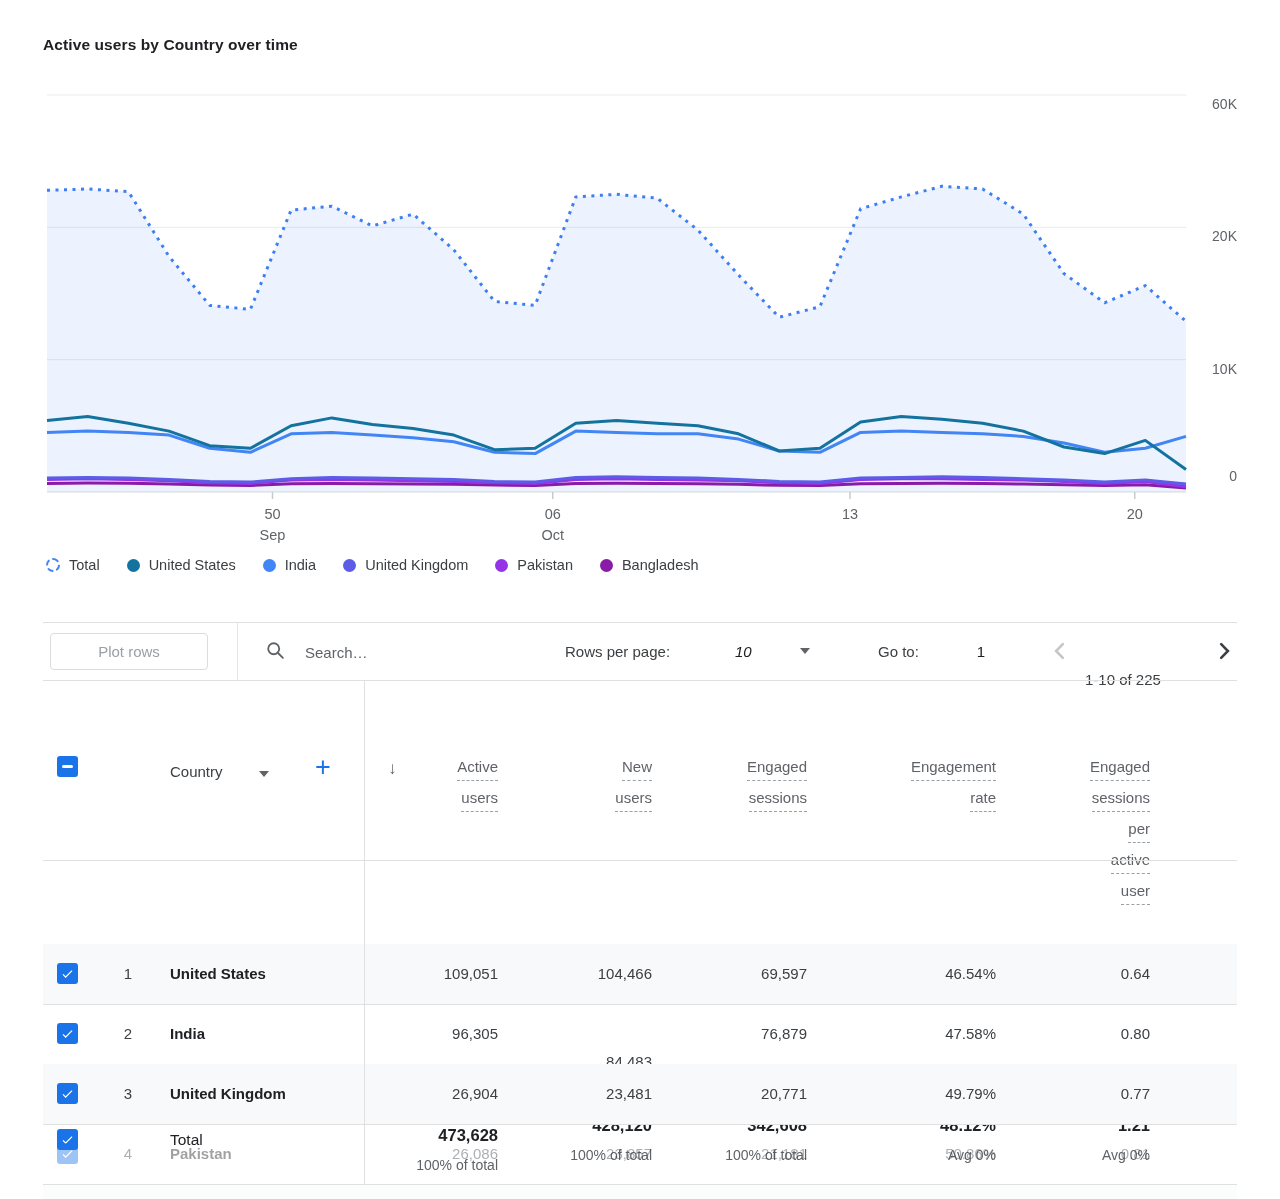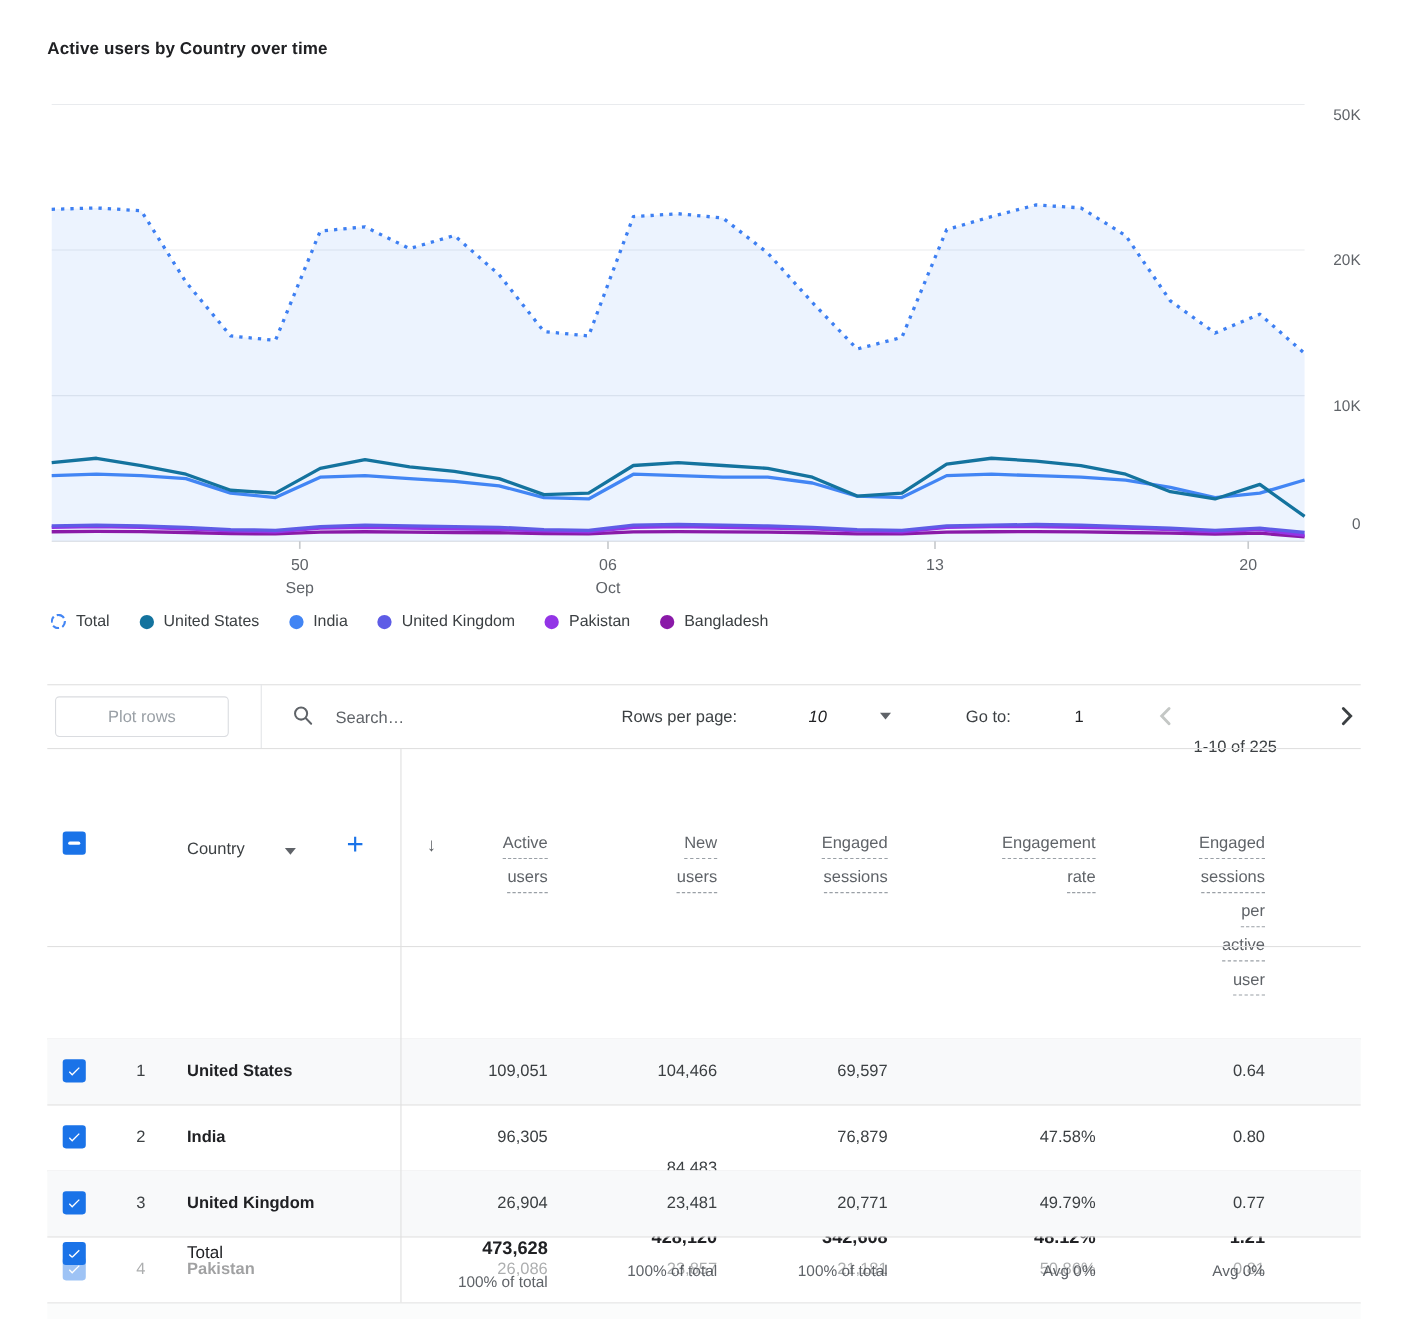--- a/index.html
+++ b/index.html
@@ -72,21 +72,21 @@
       <path d="M47.0 190.3 L87.7 189.0 L128.4 191.6 L169.0 256.4 L209.7 305.4 L250.4 309.4 L291.1 210.1 L331.8 206.2 L372.4 226.0 L413.1 214.1 L453.8 249.8 L494.5 301.4 L535.1 305.4 L575.8 196.9 L616.5 194.3 L657.2 198.2 L697.9 230.0 L738.5 275.0 L779.2 317.3 L819.9 306.7 L860.6 208.8 L901.3 196.9 L941.9 186.3 L982.6 189.0 L1023.3 214.1 L1064.0 273.6 L1104.6 302.8 L1145.3 285.6 L1186.0 321.3" fill="none" stroke="#3d7ff2" stroke-width="3" stroke-linejoin="round" stroke-dasharray="3 5.5"></path>
       <line x1="272.52200000000005" x2="272.52200000000005" y1="492" y2="499" stroke="#c7cacd" stroke-width="1.5"></line>
       <line x1="552.716" x2="552.716" y1="492" y2="499" stroke="#c7cacd" stroke-width="1.5"></line>
       <line x1="849.995" x2="849.995" y1="492" y2="499" stroke="#c7cacd" stroke-width="1.5"></line>
       <line x1="1134.745" x2="1134.745" y1="492" y2="499" stroke="#c7cacd" stroke-width="1.5"></line>
     </svg>
   <div id="y-labels">
       <div class="ylabel" style="top: 467px;">0</div>
       <div class="ylabel" style="top: 359.667px;">10K</div>
       <div class="ylabel" style="top: 227.333px;">20K</div>
-      <div class="ylabel" style="top: 95px;">50K</div>
+      <div class="ylabel" style="top: 95px;">60K</div>
     </div>
   <div id="x-labels">
       <div class="xlabel" style="left: 272.522px;">
         <span>50</span>
         <span>Sep</span>
       </div>
       <div class="xlabel" style="left: 552.716px;">
         <span>06</span>
         <span>Oct</span>
       </div>
@@ -220,20 +220,21 @@
           <div class="cb" style="top: 19px;">
             <svg width="15" height="15" viewBox="0 0 24 24">
               <path d="M9 16.2 5.5 12.7l-1.4 1.4L9 19 20 8l-1.4-1.4z" fill="#fff"></path>
             </svg>
           </div>
           <div class="rank">1</div>
           <div class="country">United States</div>
           <div class="cell" style="right: 739px;">109,051</div>
           <div class="cell" style="right: 585px;">104,466</div>
           <div class="cell" style="right: 430px;">69,597</div>
+          <div class="cell" style="right: 241px;">46.54%</div>
           <div class="cell" style="right: 87px;">0.64</div>
         </div>
         <div class="hline" style="top: 382px;"></div>
         <div class="row" style="top: 382px; height: 60px;">
           <div class="cb" style="top: 19px;">
             <svg width="15" height="15" viewBox="0 0 24 24">
               <path d="M9 16.2 5.5 12.7l-1.4 1.4L9 19 20 8l-1.4-1.4z" fill="#fff"></path>
             </svg>
           </div>
           <div class="rank">2</div>

